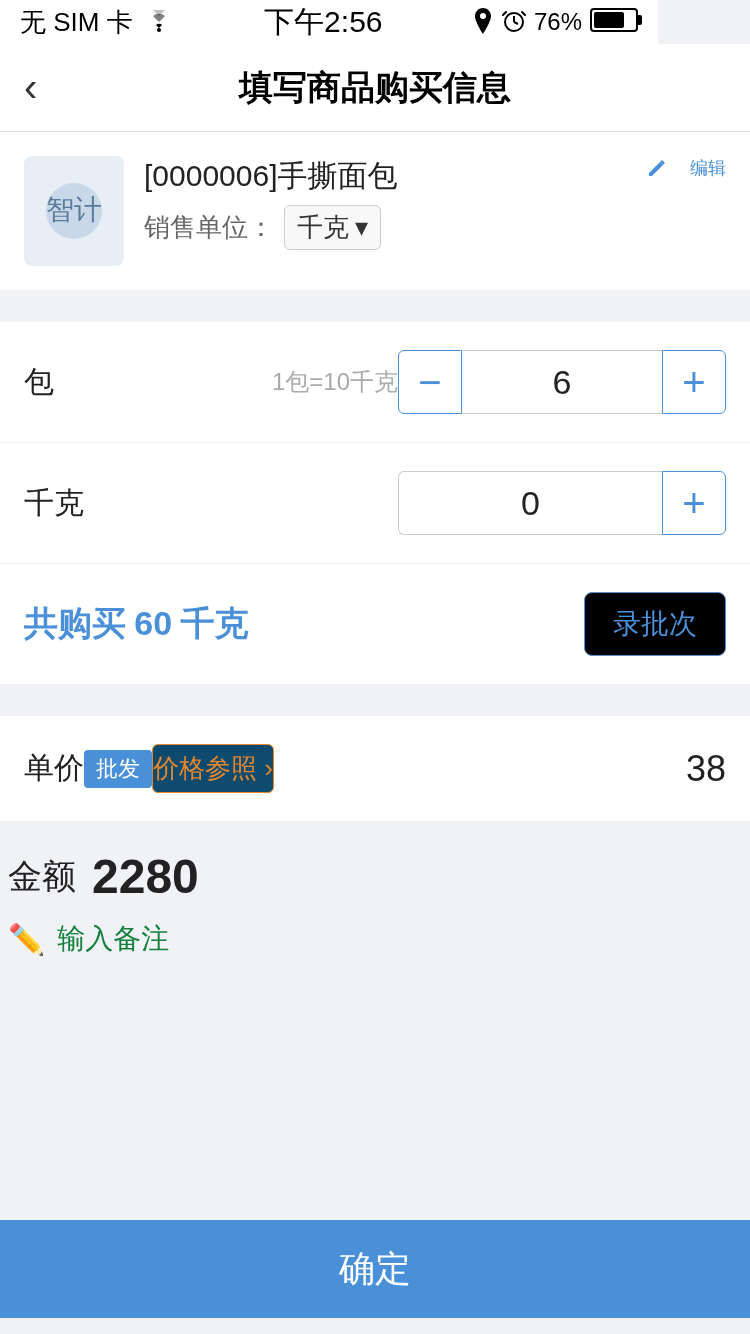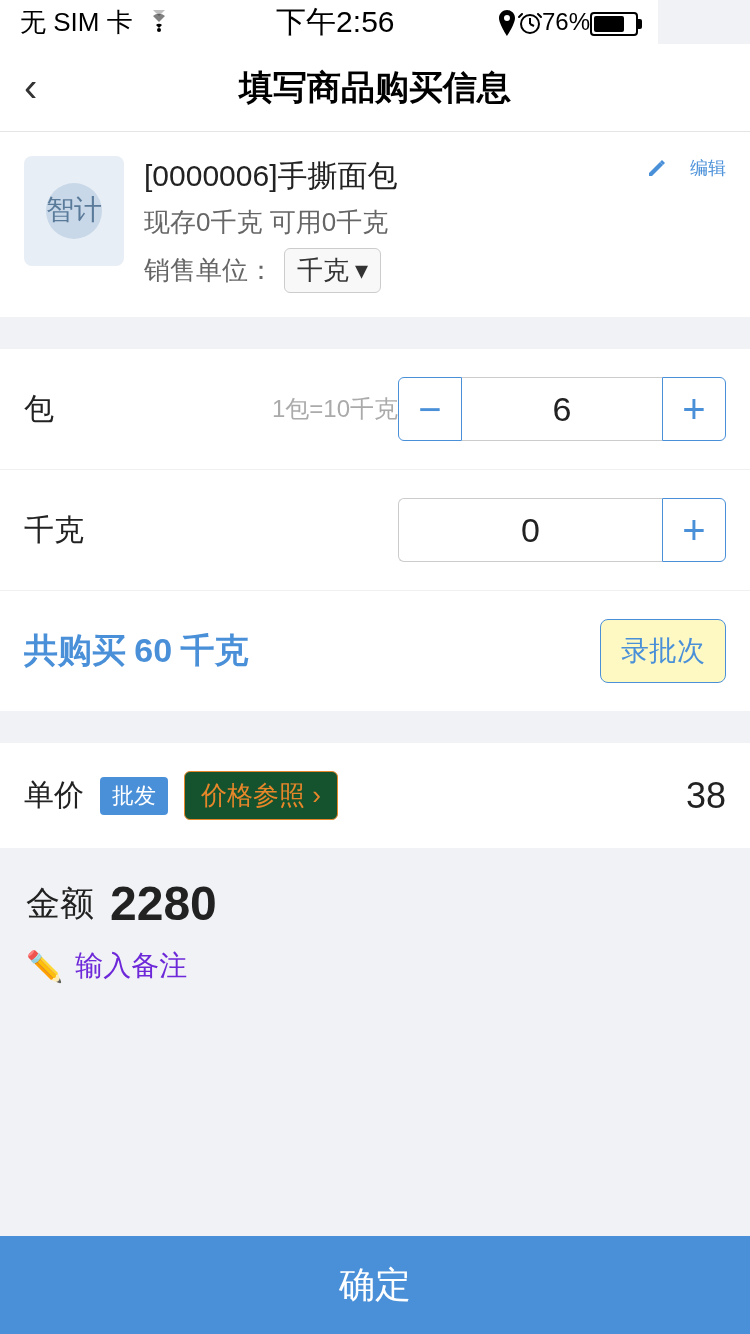--- a/index.html
+++ b/index.html
@@ -19,21 +19,21 @@
       background: #fff;
       display: flex;
       align-items: center;
       justify-content: space-between;
       padding: 0 20px;
       font-size: 26px;
       color: #000;
     }
     .status-left { display: flex; align-items: center; gap: 10px; }
     .status-center { font-size: 30px; font-weight: 500; }
-    .status-right { display: flex; align-items: flex-end; font-size: 24px; }
+    .status-right { display: flex; align-items: flex-start; gap: 8px; font-size: 24px; }
     .battery-icon {
       width: 48px; height: 24px; border: 2px solid #000; border-radius: 4px; position: relative; display: inline-flex; align-items: center; padding: 2px;
     }
     .battery-icon::after { content:''; width: 4px; height: 10px; background: #000; position: absolute; right: -6px; border-radius: 0 2px 2px 0; }
     .battery-fill { width: 76%; height: 100%; background: #000; border-radius: 2px; }
 
     
     .nav-bar {
       width: 750px;
       height: 88px;
@@ -157,85 +157,83 @@
       display: flex;
       align-items: center;
       justify-content: space-between;
       padding: 28px 24px;
     }
     .summary-text { font-size: 30px; color: #222; }
     .summary-text span { color: #4a90d9; font-size: 34px; font-weight: 600; }
     .batch-btn {
       border: 1.5px solid #4a90d9;
       color: #4a90d9;
-      background: #fef9c3;
+      background: #000000;
       border-radius: 8px;
-      padding: 12px 20px;
+      padding: 12px 28px;
       font-size: 28px;
       cursor: pointer;
     }
 
     
     .price-section {
       background: #fff;
       margin-top: 16px;
       padding: 28px 24px;
     }
     .price-row {
       display: flex;
       align-items: center;
-      gap: 16px;
     }
     .price-label { font-size: 30px; color: #222; }
     .price-tag {
       background: #4a90d9;
       color: #fff;
       font-size: 22px;
       padding: 4px 12px;
       border-radius: 4px;
     }
     .price-ref-btn {
       border: 1.5px solid #e8872a;
       color: #e8872a;
-      background: #14532d;
+      background: #0c4a6e;
       border-radius: 6px;
-      padding: 6px 16px;
+      padding: 6px 0;
       font-size: 26px;
       cursor: pointer;
       display: flex; align-items: center; gap: 6px;
     }
     .price-value {
       margin-left: auto;
       font-size: 36px;
       color: #222;
       font-weight: 500;
     }
 
     
     .amount-section {
       background: #f0f2f5;
       padding: 28px 8px 0;
-      margin-left: 18px;
     }
     .amount-row {
       display: flex; align-items: center; gap: 16px;
       margin-bottom: 16px;
     }
     .amount-label { font-size: 34px; color: #222; font-weight: 500; }
     .amount-value { font-size: 48px; color: #222; font-weight: 600; }
     .remark-row {
       display: flex; align-items: center; gap: 12px; padding-bottom: 16px;
     }
     .remark-icon { font-size: 30px; color: #999; }
-    .remark-text { font-size: 28px; color: #6d28d9; }
+    .remark-text { font-size: 28px; color: #15803d; }
 
     
     .bottom-bar {
       position: fixed;
-      bottom: 0;
+      bottom: 16px;
       left: 0;
       width: 750px;
       height: 98px;
       background: #4a90d9;
       display: flex;
       align-items: center;
       justify-content: center;
       cursor: pointer;
     }
     .confirm-btn {
@@ -287,21 +285,20 @@
 
   <div class="product-card">
     <div class="product-thumb">
       <svg viewBox="0 0 60 60">
         <circle cx="30" cy="30" r="28" fill="#c8d8e8"></circle>
         <text x="30" y="38" text-anchor="middle" font-size="28" fill="#5a7a9a">智计</text>
       </svg>
     </div>
     <div class="product-info">
       <div class="product-name">[0000006]手撕面包</div>
-      <div class="product-stock">现存0千克   可用0千克</div>
       <div class="product-unit">
         <span>销售单位：</span>
         <div class="unit-select">
           <span>千克</span>
           <span>▾</span>
         </div>
       </div>
     </div>
     <div class="edit-btn">
       <svg width="22" height="22" viewBox="0 0 22 22">

